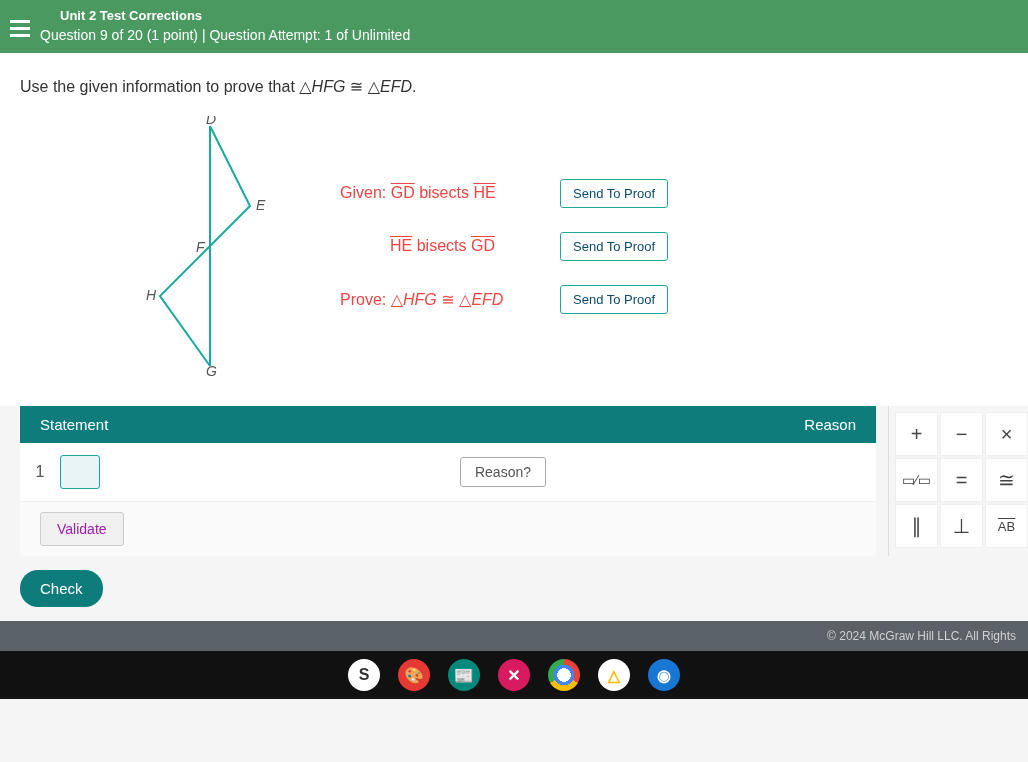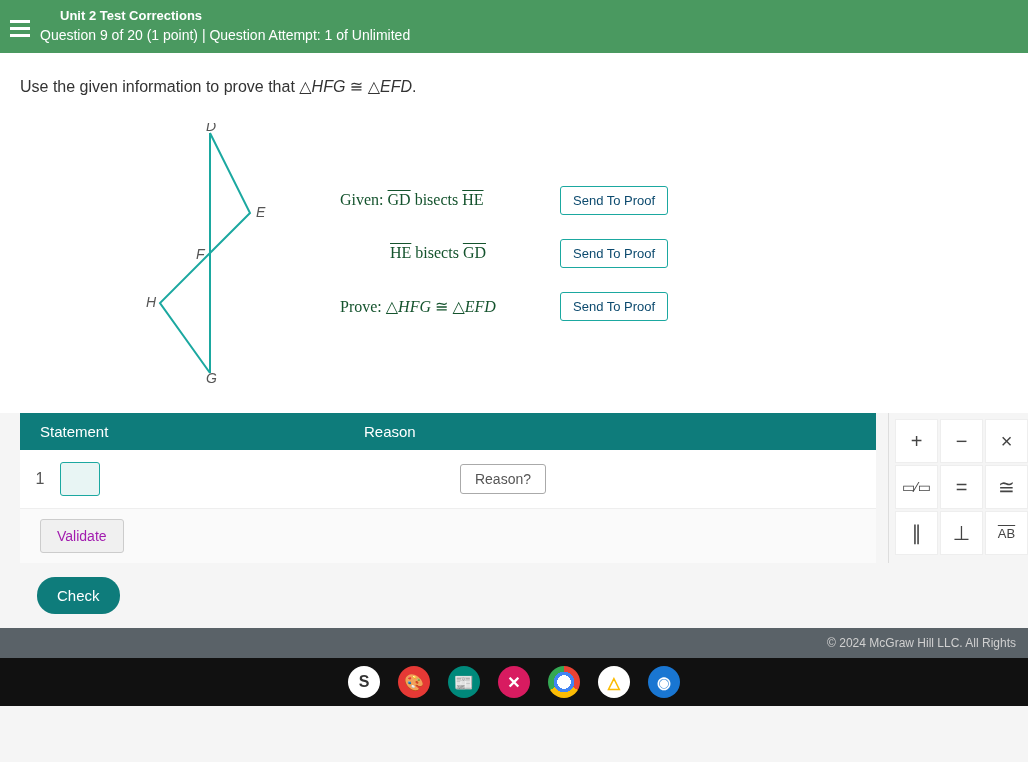--- a/index.html
+++ b/index.html
@@ -4,48 +4,48 @@
 <style>
 * { box-sizing: border-box; margin: 0; padding: 0; }
 body { font-family: Arial, sans-serif; background: #f5f5f5; width: 1028px; height: 762px; overflow: hidden; position: relative; }
 .header { background: #4a9960; color: #fff; padding: 8px 0 10px 0; display: flex; align-items: flex-start; }
 .hamburger { width: 40px; display: flex; flex-direction: column; gap: 4px; padding: 12px 10px 0 10px; cursor: pointer; }
 .hamburger span { display: block; height: 3px; background: #fff; width: 20px; }
 .header-text { flex: 1; }
 .unit-title { font-size: 13px; font-weight: bold; padding-bottom: 4px; margin-left: 20px; }
 .question-line { font-size: 14px; }
 .content { padding: 24px 20px 10px 20px; background: #fff; }
-.prompt { font-size: 16px; color: #333; margin-bottom: 27px; }
+.prompt { font-size: 16px; color: #333; margin-bottom: 20px; }
 .triangle-sym::before { content: "△"; }
 .congruent::before { content: "≅"; }
 .figure-area { display: flex; align-items: center; gap: 60px; padding-left: 120px; margin-bottom: 20px; }
 .figure { position: relative; width: 140px; height: 260px; }
 .figure text { font-size: 14px; fill: #555; font-style: italic; }
 .givens { display: flex; flex-direction: column; gap: 24px; }
 .given-row { display: flex; align-items: center; gap: 20px; }
-.given-text { font-size: 16px; color: #14532d; width: 200px; font-family: Liberation Serif, serif; }
+.given-text { font-size: 16px; color: #ef4444; width: 200px; }
 .overline { text-decoration: overline; }
 .send-btn { border: 1px solid #1ba8a0; color: #0c4a6e; background: #fff; padding: 6px 12px; font-size: 13px; border-radius: 3px; cursor: pointer; }
 .proof-area { display: flex; gap: 12px; padding: 0 0 0 20px; }
 .proof-table { flex: 1; }
 .proof-header { display: flex; background: #0e7c7b; color: #fff; gap: 44px; }
 .ph-cell { padding: 10px 20px; font-size: 15px; }
 .ph-statement { width: 280px; }
-.ph-reason { flex: 1; text-align: left; }
+.ph-reason { flex: 1; text-align: right; }
 .proof-row { display: flex; background: #fff; border-bottom: 1px solid #eee; align-items: center; padding: 12px 0; }
 .row-num { width: 40px; text-align: center; color: #555; }
 .statement-input { width: 40px; height: 34px; border: 1px solid #1ba8a0; border-radius: 3px; background: #e8f5f4; }
 .reason-cell { flex: 1; text-align: center; padding-left: 30px; }
 .reason-btn { border: 1px solid #aaa; color: #555; background: #fff; padding: 6px 14px; font-size: 14px; border-radius: 3px; cursor: pointer; }
 .validate-row { padding: 10px 20px; background: #fafafa; }
 .validate-btn { border: 1px solid #ccc; color: #a21caf; background: #f0f0f0; padding: 8px 16px; font-size: 14px; border-radius: 3px; cursor: pointer; }
 .tool-palette { width: 140px; border-left: 1px solid #ddd; padding: 6px 0 0 6px; }
 .tool-grid { display: grid; grid-template-columns: repeat(3, 1fr); gap: 2px; }
 .tool-cell { height: 44px; display: flex; align-items: center; justify-content: center; font-size: 20px; color: #444; border: 1px solid #eee; background: #fff; cursor: pointer; }
-.check-bar { padding: 14px 26px; margin-left: 11px; }
+.check-bar { padding: 14px 20px; }
 .check-btn { background: #0e7c7b; color: #fff; border: none; padding: 10px 20px; font-size: 15px; border-radius: 18px; cursor: pointer; }
 .footer { background: #5a6268; color: #d0d0d0; text-align: right; padding: 8px 12px; font-size: 12px; }
 .taskbar { background: #111; height: 48px; display: flex; justify-content: center; align-items: center; gap: 18px; }
 .tb-icon { width: 32px; height: 32px; border-radius: 50%; display: flex; align-items: center; justify-content: center; font-size: 16px; font-weight: bold; cursor: pointer; }
 .tb-s { background: #fff; color: #333; }
 .tb-red { background: #e53935; color: #fff; }
 .tb-teal { background: #00897b; color: #fff; }
 .tb-pink { background: #d81b60; color: #fff; }
 .tb-chrome { background: radial-gradient(circle at 50% 50%, #fff 0 30%, #4285f4 30% 45%, transparent 45%), conic-gradient(#ea4335 0 120deg, #fbbc05 120deg 240deg, #34a853 240deg 360deg); }
 .tb-drive { background: #fff; color: #fbbc05; }

